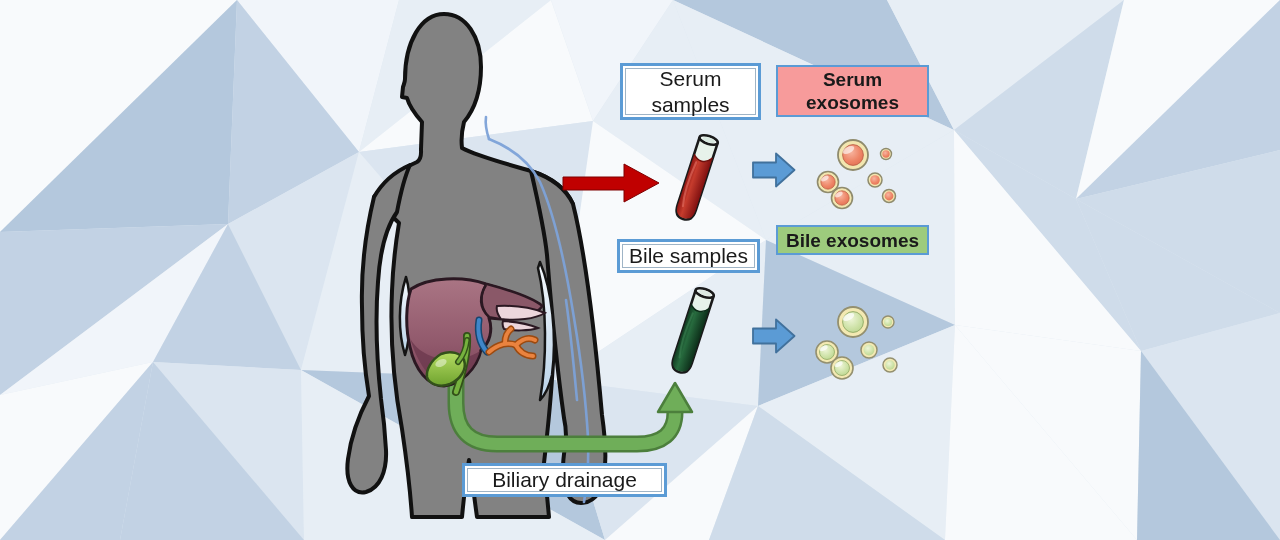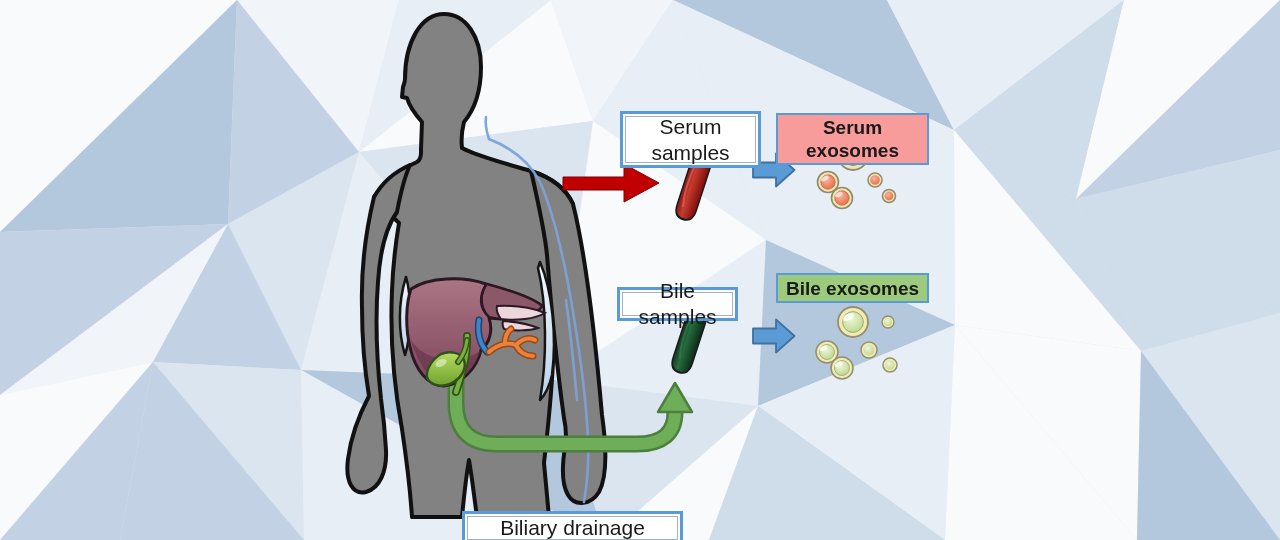--- a/index.html
+++ b/index.html
@@ -3,33 +3,33 @@
 <meta charset="utf-8">
 <style>
   html,body{margin:0;padding:0;background:#dfe8f1;}
   .stage{
     position:relative;width:1280px;height:540px;overflow:hidden;
     font-family:"Liberation Sans",sans-serif;
   }
   .stage svg.scene{position:absolute;inset:0;}
   .box{
     position:absolute;display:flex;align-items:center;justify-content:center;
-    text-align:center;color:#1a1a1a;white-space:pre-line;box-sizing:border-box;margin-top:48px;
+    text-align:center;color:#1a1a1a;white-space:pre-line;box-sizing:border-box;
   }
   .box.white{
     background:#ffffff;border:3px solid #5b9bd5;
     box-shadow: inset 0 0 0 2px #ffffff, inset 0 0 0 3px #9fb4c6;
     font-size:21px;line-height:26px;
   }
   .box.colored{border:2px solid #5b9bd5;font-weight:bold;font-size:19px;line-height:23px;}
   #serum-samples-box{left:620px;top:63px;width:141px;height:57px;}
   #serum-exosomes-box{left:776px;top:65px;width:153px;height:52px;}
-  #bile-samples-box{left:617px;top:239px;width:121px;height:34px;}
+  #bile-samples-box{left:617px;top:239px;width:143px;height:34px;}
   #bile-exosomes-box{left:776px;top:225px;width:153px;height:30px;}
-  #biliary-drainage-box{left:462px;top:463px;width:221px;height:34px;}
+  #biliary-drainage-box{left:462px;top:463px;width:205px;height:34px;}
 </style>
 </head>
 <body>
 
 <div class="stage">
 
 <svg class="scene" width="1280" height="540" viewBox="0 0 1280 540" xmlns="http://www.w3.org/2000/svg">
   <defs>
     <linearGradient id="serumGrad" x1="0" y1="0" x2="1" y2="0">
       <stop offset="0" stop-color="#911713"></stop>

